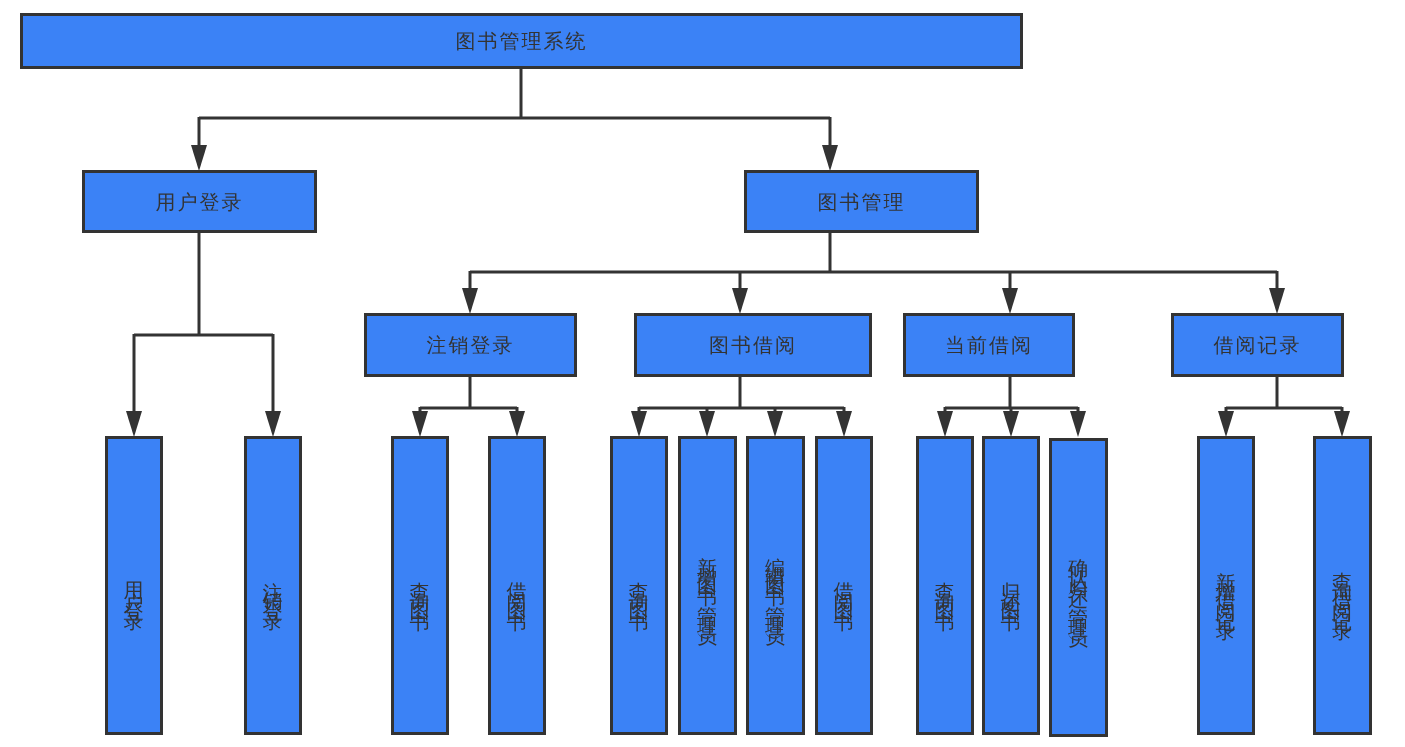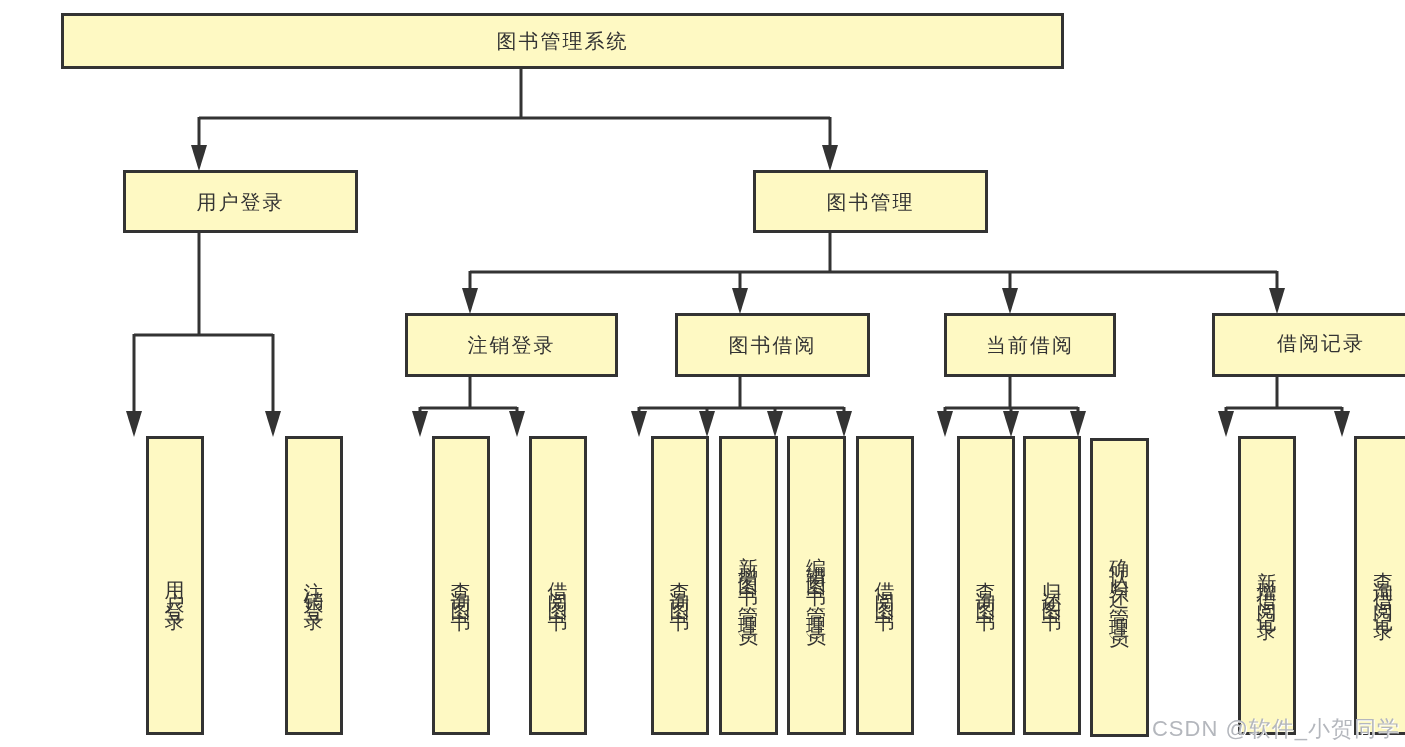--- a/index.html
+++ b/index.html
@@ -13,31 +13,30 @@
   }
   .connectors {
     position: absolute;
     left: 0; top: 0;
     width: 1405px; height: 747px;
   }
   .node {
     position: absolute;
     box-sizing: border-box;
     border: 3px solid #333333;
-    background: #fef9c3;
+    background: #3b82f6;
     color: #333333;
     display: flex;
     align-items: center;
     justify-content: center;
     font-size: 20px;
     line-height: 1;
     letter-spacing: 2px;
     text-align: right;
     white-space: nowrap;
-    margin-left: 41px;
   }
   .vnode {
     writing-mode: vertical-rl;
     text-orientation: mixed;
     letter-spacing: 10px;
     white-space: normal;
   }
   .watermark {
     position: absolute;
     right: 5px;
@@ -118,39 +117,38 @@
       <polygon points="1011,437 1003,411 1019,411"></polygon>
       <polygon points="1078,437 1070,411 1086,411"></polygon>
       <polygon points="1226,437 1218,411 1234,411"></polygon>
       <polygon points="1342,437 1334,411 1350,411"></polygon>
     </g>
   </svg>
 
   <div class="node" style="left:20px; top:13px; width:1003px; height:56px;">图书管理系统</div>
 
   <div class="node" style="left:82px; top:170px; width:235px; height:63px;">用户登录</div>
-  <div class="node" style="left:712px; top:170px; width:235px; height:63px;">图书管理</div>
+  <div class="node" style="left:744px; top:170px; width:235px; height:63px;">图书管理</div>
 
   <div class="node" style="left:364px; top:313px; width:213px; height:64px;">注销登录</div>
-  <div class="node" style="left:634px; top:313px; width:195px; height:64px;">图书借阅</div>
+  <div class="node" style="left:634px; top:313px; width:238px; height:64px;">图书借阅</div>
   <div class="node" style="left:903px; top:313px; width:172px; height:64px;">当前借阅</div>
-  <div class="node" style="left:1171px; top:313px; width:218px; height:64px;font-family:Liberation Mono, monospace;">借阅记录</div>
+  <div class="node" style="left:1171px; top:313px; width:173px; height:64px;">借阅记录</div>
 
   <div class="node vnode" style="left:105px; top:436px; width:58px; height:299px;">用户登录</div>
   <div class="node vnode" style="left:244px; top:436px; width:58px; height:299px;">注销登录</div>
 
   <div class="node vnode" style="left:391px; top:436px; width:58px; height:299px;">查询图书</div>
   <div class="node vnode" style="left:488px; top:436px; width:58px; height:299px;">借阅图书</div>
 
   <div class="node vnode" style="left:610px; top:436px; width:58px; height:299px;">查询图书</div>
   <div class="node vnode" style="left:678px; top:436px; width:59px; height:299px;">新增图书（管理员）</div>
   <div class="node vnode" style="left:746px; top:436px; width:59px; height:299px;">编辑图书（管理员）</div>
   <div class="node vnode" style="left:815px; top:436px; width:58px; height:299px;">借阅图书</div>
 
   <div class="node vnode" style="left:916px; top:436px; width:58px; height:299px;">查询图书</div>
   <div class="node vnode" style="left:982px; top:436px; width:58px; height:299px;">归还图书</div>
   <div class="node vnode" style="left:1049px; top:438px; width:59px; height:299px;">确认归还（管理员）</div>
 
   <div class="node vnode" style="left:1197px; top:436px; width:58px; height:299px;">新增借阅记录</div>
   <div class="node vnode" style="left:1313px; top:436px; width:59px; height:299px;">查询借阅记录</div>
 
-  <div class="watermark">CSDN @软件_小贺同学</div>
 </div>
 
 </body></html>

